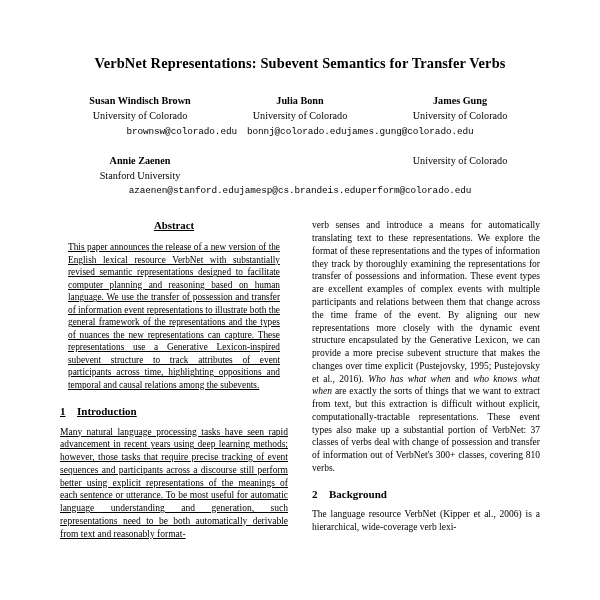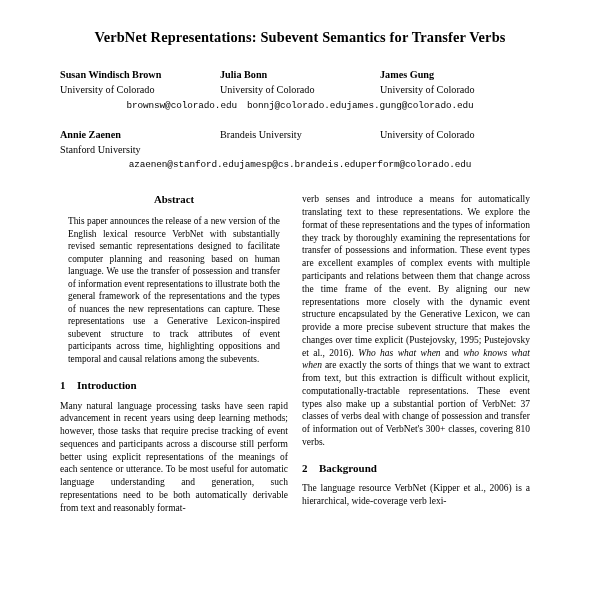--- a/index.html
+++ b/index.html
@@ -19,38 +19,39 @@
     position: relative;
     width: 600px;
     height: 600px;
     box-sizing: border-box;
     padding: 0 60px;
   }
 
   
   .title {
     margin: 0;
-    padding-top: 29px;
+    padding-top: 55px;
     text-align: center;
     font-size: 14.4px;
     font-weight: bold;
     letter-spacing: 0.15px;
     line-height: 1.2;
   }
 
   
   .authors {
     margin-top: 22px;
   }
   .author-row {
     display: flex;
     width: 100%;
   }
   .author-col {
     flex: 1 1 0;
+    text-align: center;
     min-width: 0;
   }
   .author-name {
     font-size: 10.2px;
     font-weight: bold;
     line-height: 1.45;
     white-space: nowrap;
   }
   .author-affil {
     font-size: 10.2px;
@@ -76,21 +77,21 @@
   
   .columns {
     display: flex;
     margin-top: 20px;
     align-items: flex-start;
   }
   .col {
     width: 228px;
     box-sizing: border-box;
   }
-  .col-left { margin-right: 14px; }
+  .col-left { margin-right: 24px; text-decoration: underline; }
 
   .abstract-head {
     text-align: center;
     font-size: 10.8px;
     font-weight: bold;
     margin: 0 0 9px 0;
     line-height: 1.2;
   }
   .abstract-body {
     padding: 0 8px;
@@ -157,21 +158,20 @@
       <span>bonnj@colorado.edu</span>
       <span>james.gung@colorado.edu</span>
     </div>
 
     <div class="author-row second">
       <div class="author-col">
         <div class="author-name">Annie Zaenen</div>
         <div class="author-affil">Stanford University</div>
       </div>
       <div class="author-col">
-        <div class="author-affil">Brandeis University</div>
       </div>
       <div class="author-col">
         <div class="author-affil">University of Colorado</div>
       </div>
     </div>
 
     <div class="email-line">
       <span>azaenen@stanford.edu</span>
       <span>jamesp@cs.brandeis.edu</span>
       <span>perform@colorado.edu</span>

